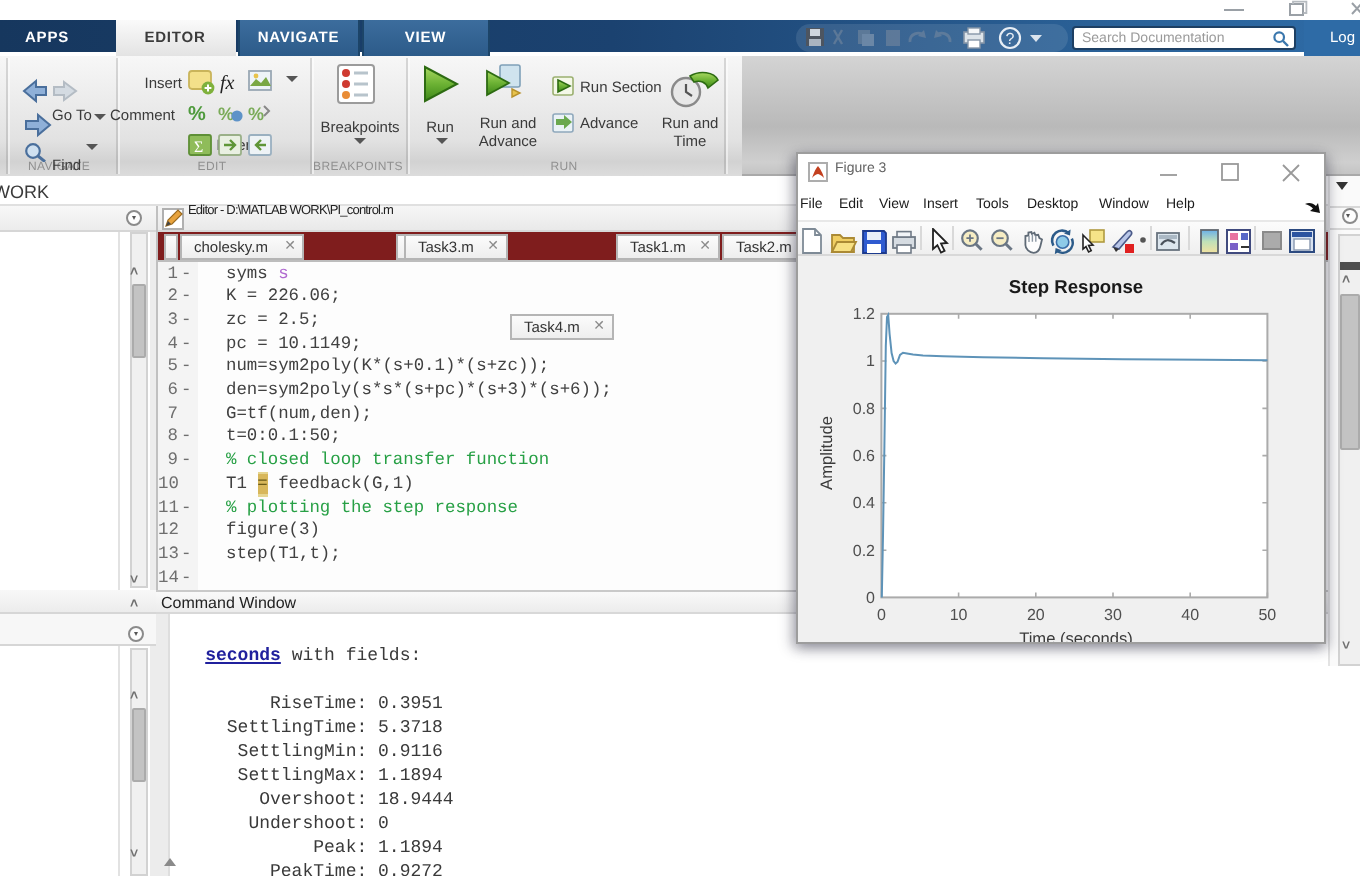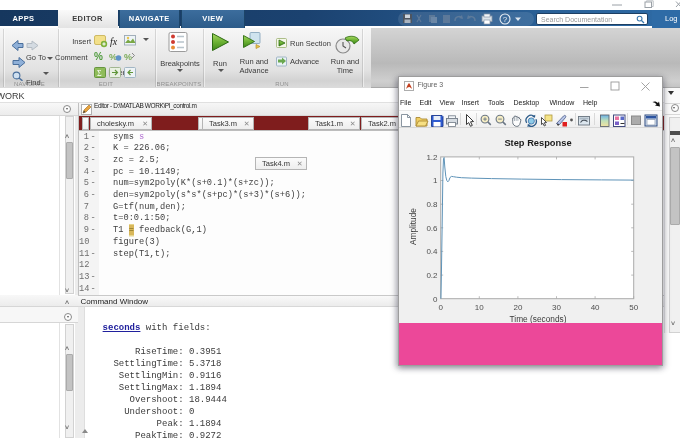--- a/index.html
+++ b/index.html
@@ -55,21 +55,21 @@
   
   #cmdhead{left:78px;top:294.5px;width:602px;height:12.5px;background:linear-gradient(#f9f9f9,#ececec);border-top:1px solid #c9c9c9;border-bottom:1px solid #d8d8d8;box-sizing:border-box;}
   #cmdhead span{position:absolute;left:2.5px;top:1.5px;font-size:8px;color:#222;}
   #cmdbody{left:78px;top:307px;width:602px;height:131px;background:#fff;}
   #cmdstrip{left:78px;top:307px;width:7px;height:131px;background:#ececec;border-right:1px solid #dedede;box-sizing:border-box;}
   #cmdtext{left:81px;top:321.5px;font-family:"Liberation Mono",monospace;font-size:9px;line-height:12px;color:#3a3a3a;white-space:pre;}
   #cmdtext b{color:#20209d;}
   
   #rightstrip{left:664px;top:88px;width:16px;height:245px;background:#fafafa;border-left:1px solid #e3e3e3;box-sizing:border-box;}
   
-  #figwin{left:397.5px;top:75.5px;width:265px;height:290px;background:#ec4899;
+  #figwin{left:397.5px;top:75.5px;width:265px;height:246px;background:#ec4899;
      border:1px solid #9d9d9d;box-sizing:border-box;overflow:hidden;
      box-shadow:-2px 2px 6px rgba(40,40,60,0.38), 2px 2px 6px rgba(40,40,60,0.25);}
   #figtitle{position:absolute;left:0;top:0;width:100%;height:19.5px;background:#fff;}
   #figtitle .t{position:absolute;left:19px;top:4px;font-size:7px;color:#636363;}
   #figmenu{position:absolute;left:0;top:19.5px;width:100%;height:14px;background:#fff;}
   #figmenu span{position:absolute;top:3px;font-size:7px;color:#1a1a1a;}
   #figtools{position:absolute;left:0;top:33.5px;width:100%;height:17.5px;background:linear-gradient(#fcfcfc,#efefef);border-top:1px solid #e8e8e8;border-bottom:1px solid #d8d8d8;box-sizing:border-box;}
   .fsep{position:absolute;top:2px;width:1px;height:12px;background:#d9d9d9;}
   #figcanvas{position:absolute;left:0;top:51.5px;width:265px;height:194.5px;background:#f0f0f0;}
 </style>
@@ -326,21 +326,23 @@
 -
 -</div>
   <div id="code">syms <span class="vio">s</span>
 K = 226.06;
 zc = 2.5;
 pc = 10.1149;
 num=sym2poly(K*(s+0.1)*(s+zc));
 den=sym2poly(s*s*(s+pc)*(s+3)*(s+6));
 G=tf(num,den);
 t=0:0.1:50;
+<span class="cm">% closed loop transfer function</span>
 T1 <span class="hleq">=</span> feedback(G,1)
+<span class="cm">% plotting the step response</span>
 figure(3)
 step(T1,t);</div>
 </div>
 <div class="abs" id="cmdhead">
     <span>Command Window</span>
   </div>
 <div class="abs" id="cmdbody"></div>
 <div class="abs" id="cmdstrip"></div>
 <div class="abs" id="cmdtext">    <b><u>seconds</u></b> with fields:
 

